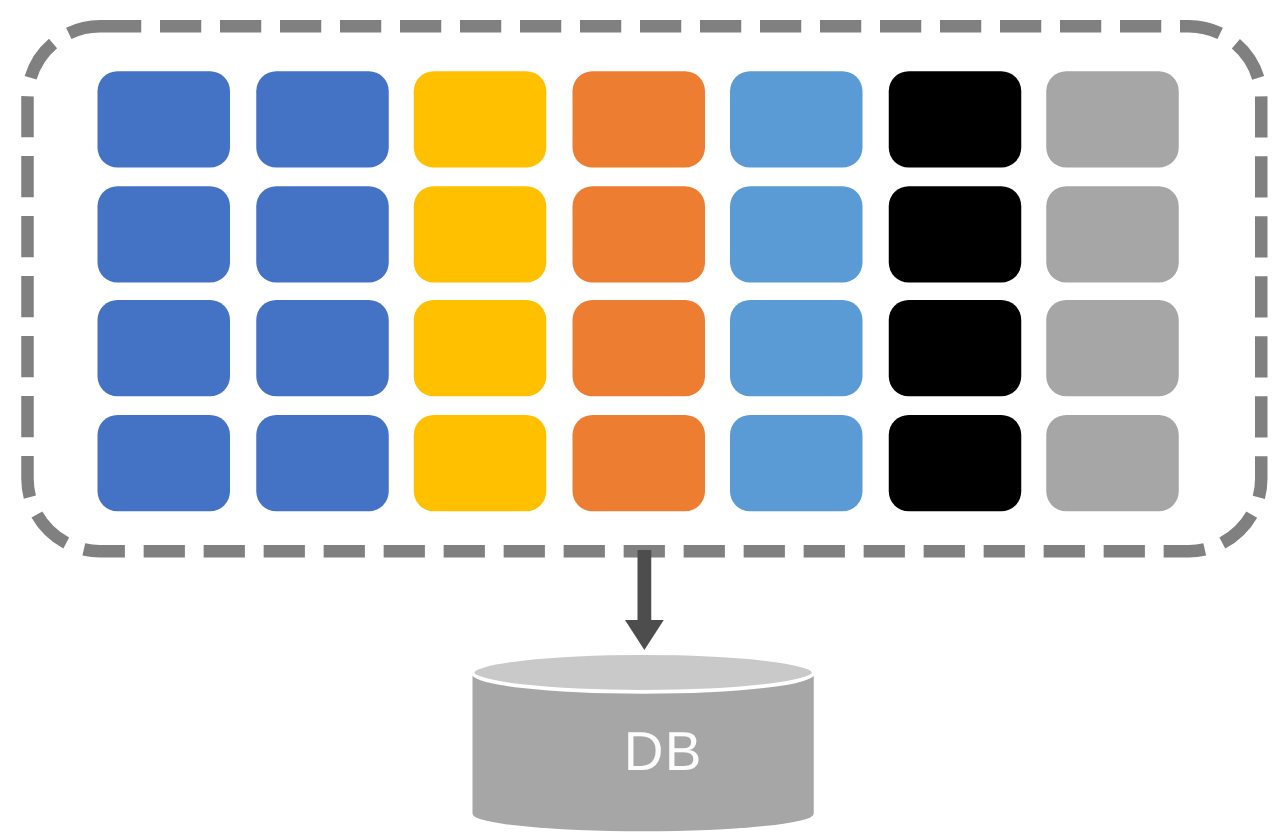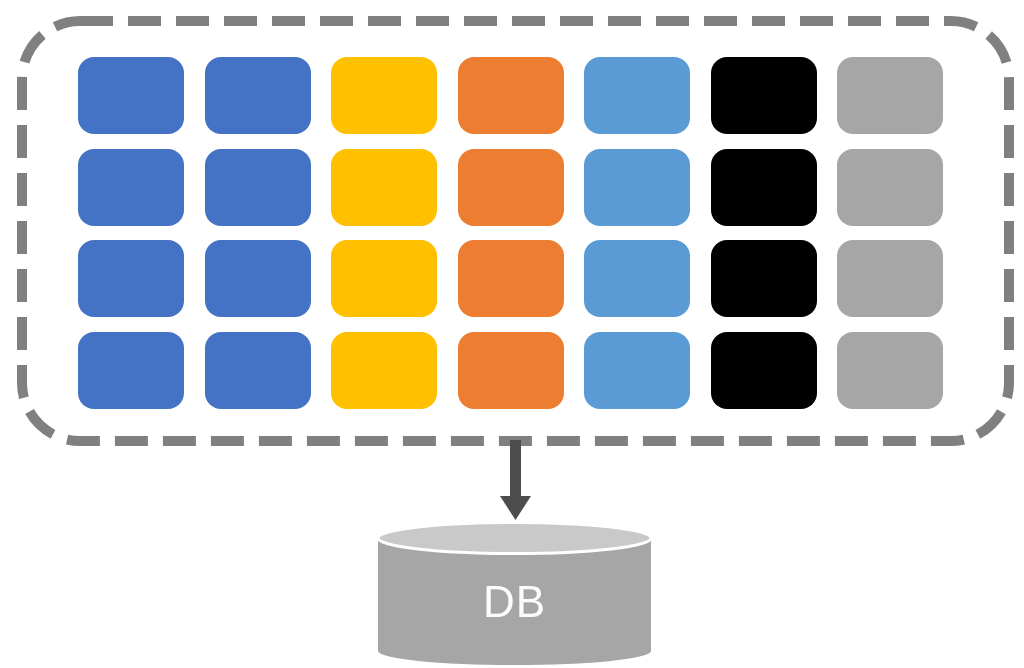--- a/index.html
+++ b/index.html
@@ -95,15 +95,15 @@
       <div class="tile" style="background: rgb(166, 166, 166);"></div>
       <div class="tile" style="background: rgb(68, 114, 196);"></div>
       <div class="tile" style="background: rgb(68, 114, 196);"></div>
       <div class="tile" style="background: rgb(255, 192, 0);"></div>
       <div class="tile" style="background: rgb(237, 125, 49);"></div>
       <div class="tile" style="background: rgb(91, 155, 213);"></div>
       <div class="tile" style="background: rgb(0, 0, 0);"></div>
       <div class="tile" style="background: rgb(166, 166, 166);"></div>
     </div>
 
-  <div class="db-label" style="color: rgb(252, 252, 252);">DB</div>
+  <div class="db-label" style="color: rgb(252, 252, 252); padding-left: 16px;">DB</div>
 
 </div>
 
 </body></html>

